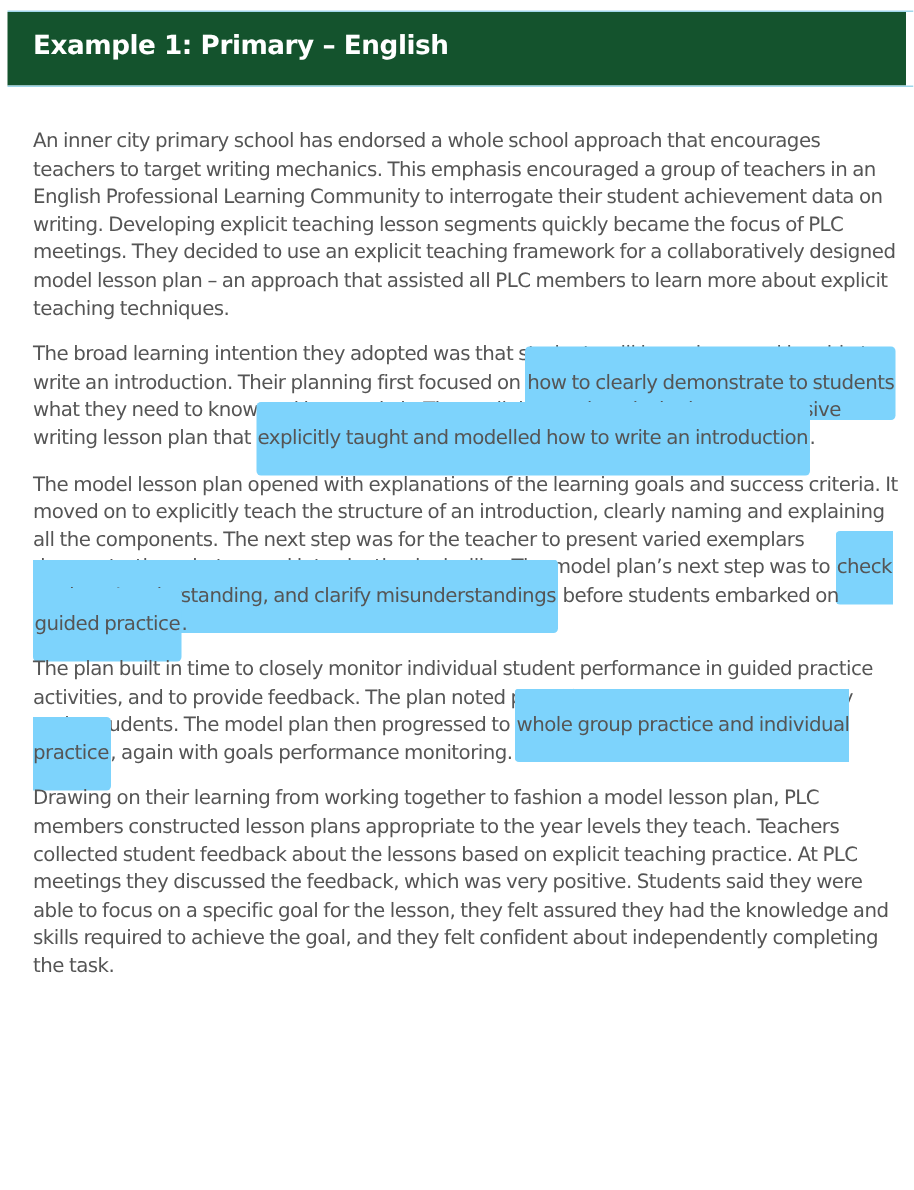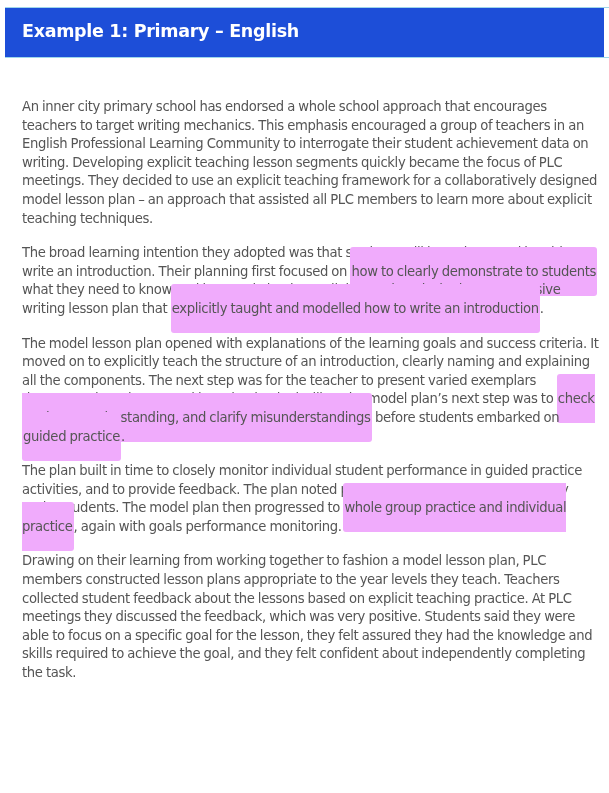--- a/index.html
+++ b/index.html
@@ -2,29 +2,29 @@
 <html><head>
 <meta charset="utf-8">
 <style>
   html, body { margin: 0; padding: 0; background: #ffffff; }
   body { width: 609px; height: 793px; position: relative; overflow: hidden;
          font-family: "DejaVu Sans", sans-serif; }
   .rule { position: absolute; left: 5px; width: 604px; height: 1px; background: #9fd6ea; }
   .rule.top { top: 7px; }
   .rule.bottom { top: 57px; }
   .header { position: absolute; left: 5px; top: 8px; width: 599px; height: 49px;
-            background: #1d4ed8; text-align: right; }
+            background: #14532d; text-align: right; }
   .header h1 { margin: 0; position: absolute; left: 17px; top: 13px;
                font-family: "DejaVu Sans", sans-serif; font-weight: bold;
                font-size: 17.5px; color: #ffffff; letter-spacing: -0.3px; }
   .body { position: absolute; left: 22px; top: 82px; width: 580px; }
-  .body p { margin: 16px 0 12px 0; font-family: "DejaVu Sans", sans-serif;
+  .body p { margin: 4px 0 12px 0; font-family: "DejaVu Sans", sans-serif;
             font-size: 13.2px; line-height: 18.6px; color: #555555;
             letter-spacing: -0.35px; word-spacing: -0.5px; }
-  .hl { background: #f0abfc; border-radius: 3px; padding: 17px 1px; }
+  .hl { background: #7dd3fc; border-radius: 3px; padding: 17px 1px; }
 </style>
 </head>
 <body>
 
 <div class="rule top"></div>
 <div class="header">
   <h1>Example 1: Primary – English</h1>
 </div>
 <div class="rule bottom"></div>
 

